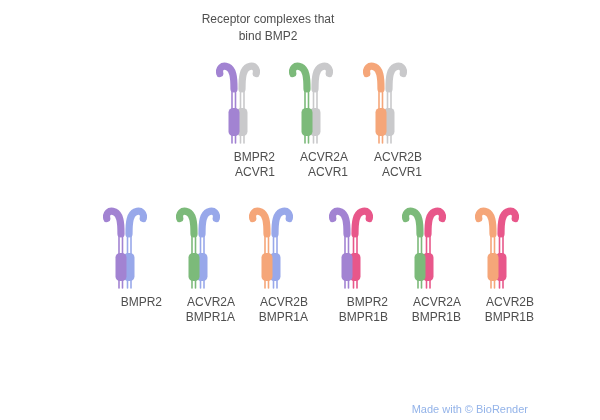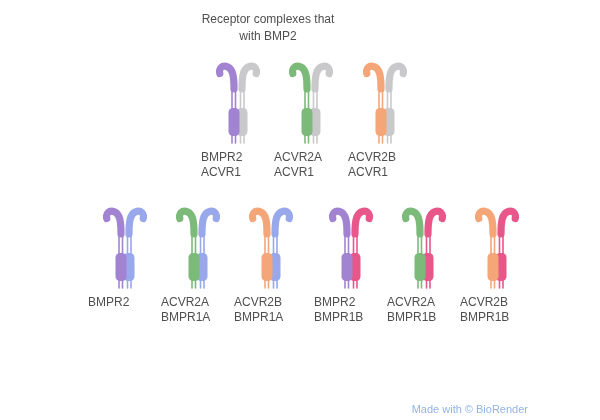--- a/index.html
+++ b/index.html
@@ -4,36 +4,36 @@
 <style>
   html,body{margin:0;padding:0;}
   .canvas{
     position:relative;width:536px;height:420px;background:#ffffff;
     font-family:"Liberation Sans",sans-serif;overflow:hidden;text-decoration:underline;
   }
   .title{
     position:absolute;top:11px;left:0;width:100%;text-align:center;
     font-size:12px;line-height:16.5px;color:#4f4f4f;
   }
-  .complex{position:absolute;width:74px;text-align:left;}
+  .complex{position:absolute;width:74px;text-align:right;}
   .complex svg{display:block;margin:0 auto;}
   .clabel{margin-top:2px;font-size:12px;line-height:15px;color:#4f4f4f;}
   .clabel div{white-space:nowrap;}
   .watermark{
     position:absolute;right:8px;bottom:5px;font-size:11px;color:#93b3e9;
   }
 </style>
 </head>
 <body>
 
 <div class="canvas" style="background: rgb(255, 255, 255);">
 
   <div class="title" style="color: rgb(79, 79, 79);">
     <div>Receptor complexes that</div>
-    <div>with BMP2</div>
+    <div>bind BMP2</div>
   </div>
 
   <div id="row-0">
       <div class="complex" style="left: 201px; top: 58px;">
         <svg width="44" height="90" viewBox="0 0 44 90">
           <g>
             <line x1="24.5" x2="24.5" y1="28" y2="85" stroke="#c9c9cb" stroke-width="1.6" stroke-linecap="round"></line>
             <line x1="28" x2="28" y1="28" y2="85" stroke="#c9c9cb" stroke-width="1.6" stroke-linecap="round"></line>
             <rect x="20.5" y="50" width="11" height="28" rx="4.5" fill="#c9c9cb"></rect>
             <path d="M26,31 C26,18 27,11.5 32.5,8.8 C38,6.6 41.4,10.6 40.2,15.6" fill="none" stroke="#c9c9cb" stroke-width="7.2" stroke-linecap="round"></path>

